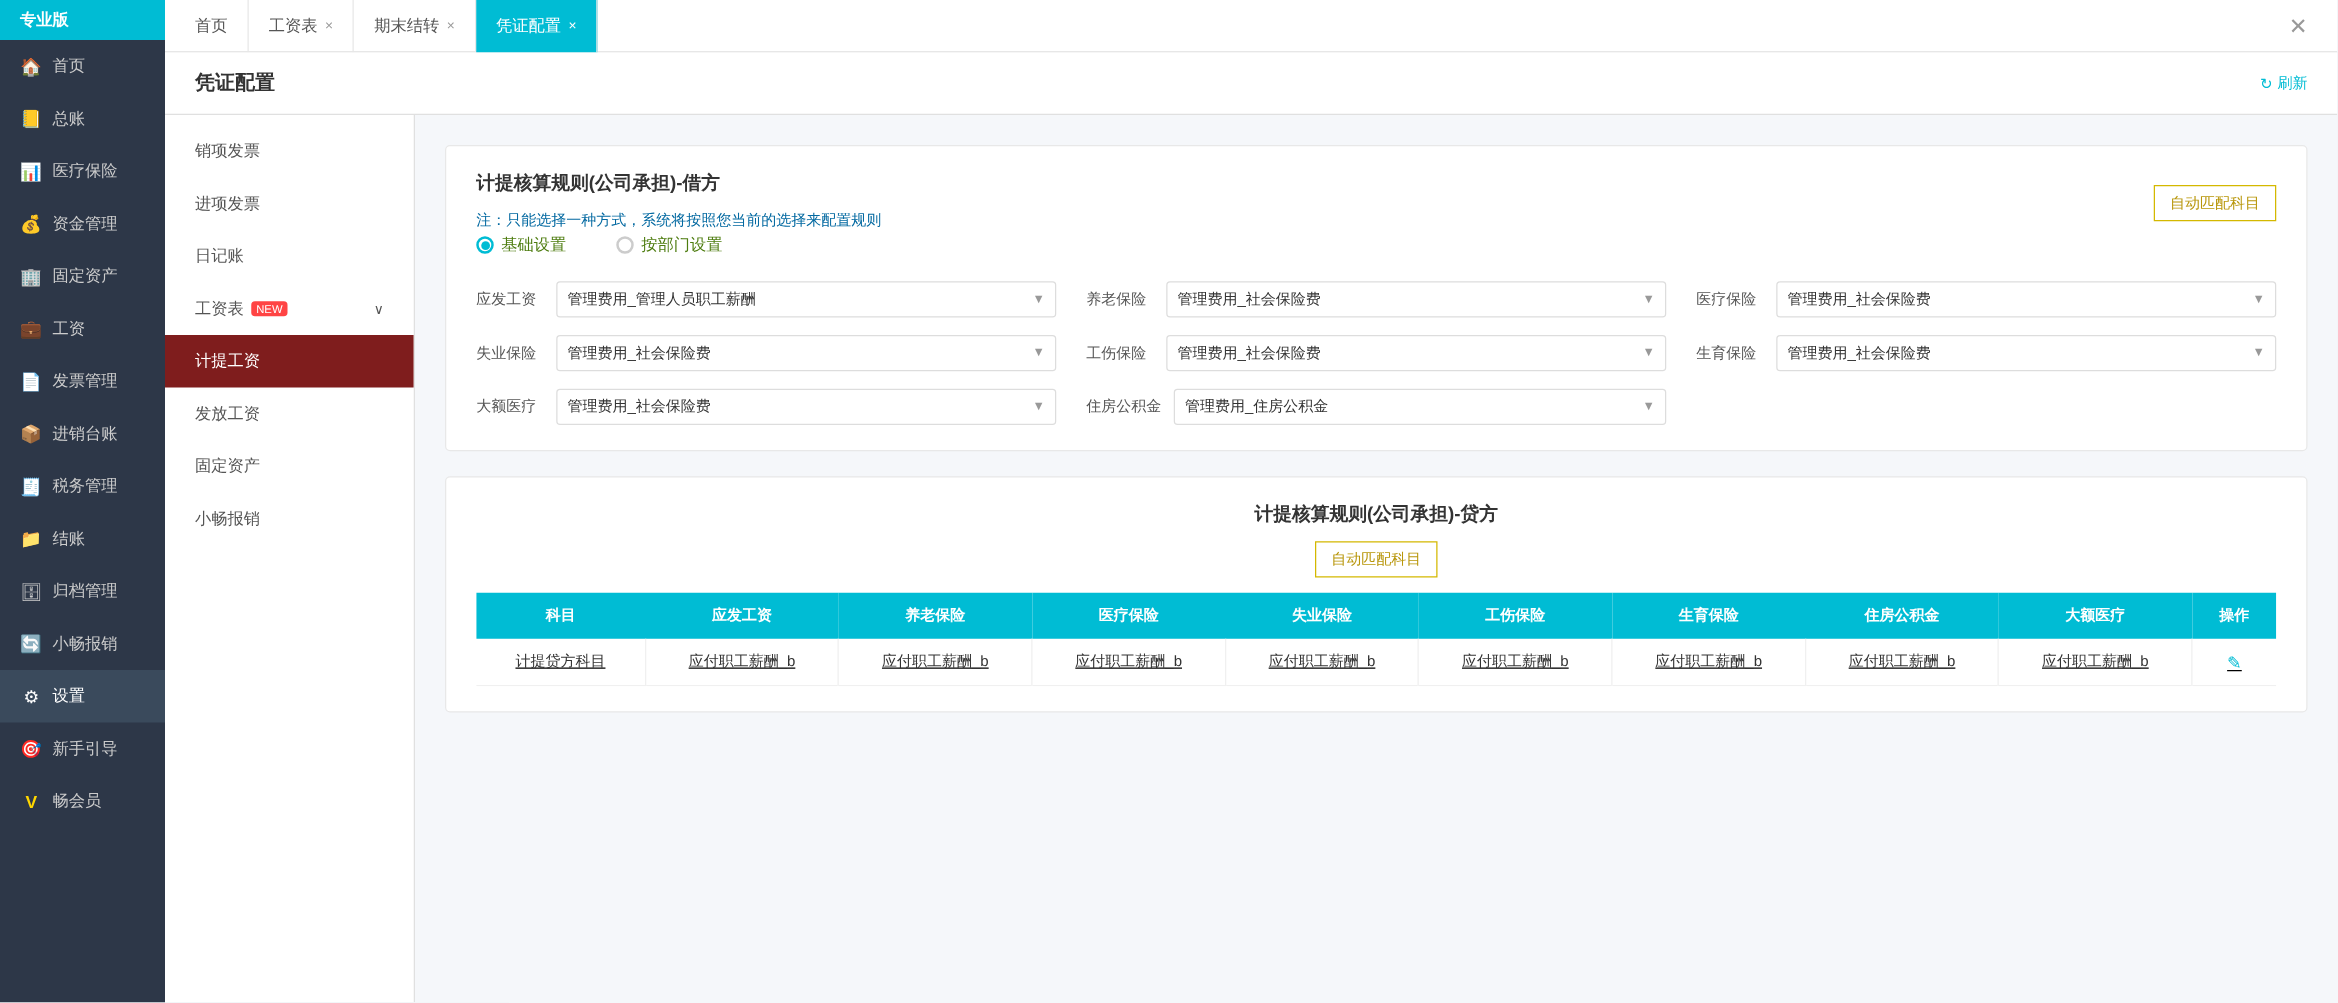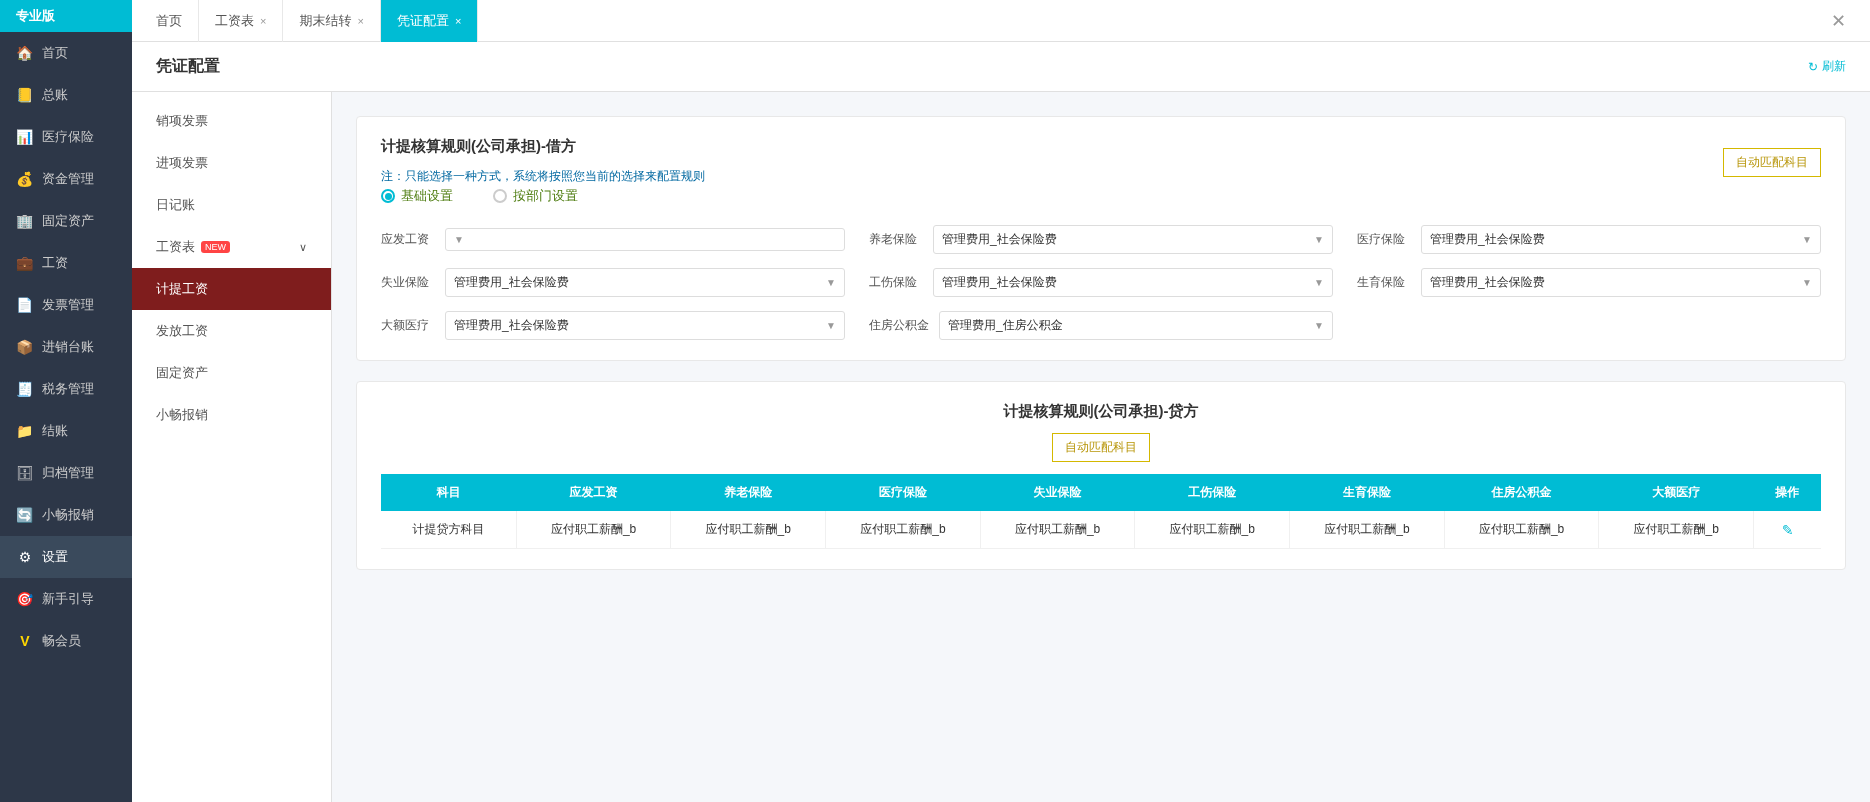--- a/index.html
+++ b/index.html
@@ -280,20 +280,21 @@
     }
     table thead th {
       padding: 10px 12px;
       text-align: center;
       font-weight: bold;
       border: none;
       margin-top: 17px;
     }
     table tbody tr {
       border-bottom: 1px solid #f0f0f0;
+      text-decoration: underline;
     }
     table tbody td {
       padding: 10px 12px;
       text-align: center;
       color: #333;
       border-right: 1px solid #f0f0f0;
     }
     table tbody td:last-child { border-right: none; }
 
     .edit-icon {
@@ -454,20 +455,21 @@
             <div class="radio-circle unchecked"></div>
             <span>按部门设置</span>
           </div>
         </div>
 
         <div class="form-grid">
 
           <div class="form-row">
             <span class="form-label">应发工资</span>
             <div class="form-select">
+              <span class="select-text">管理费用_管理人员职工薪酬</span>
               <span class="select-arrow">▼</span>
             </div>
           </div>
           <div class="form-row">
             <span class="form-label">养老保险</span>
             <div class="form-select">
               <span class="select-text">管理费用_社会保险费</span>
               <span class="select-arrow">▼</span>
             </div>
           </div>

